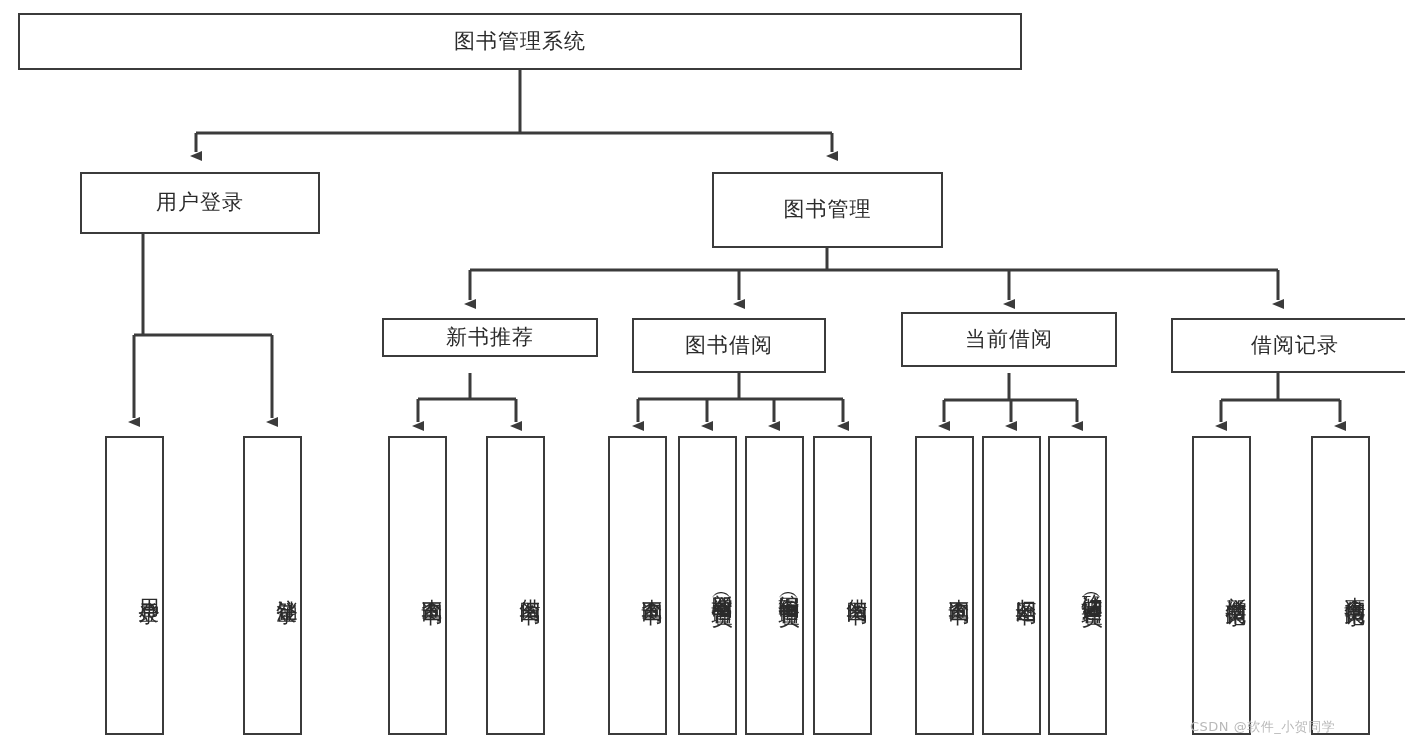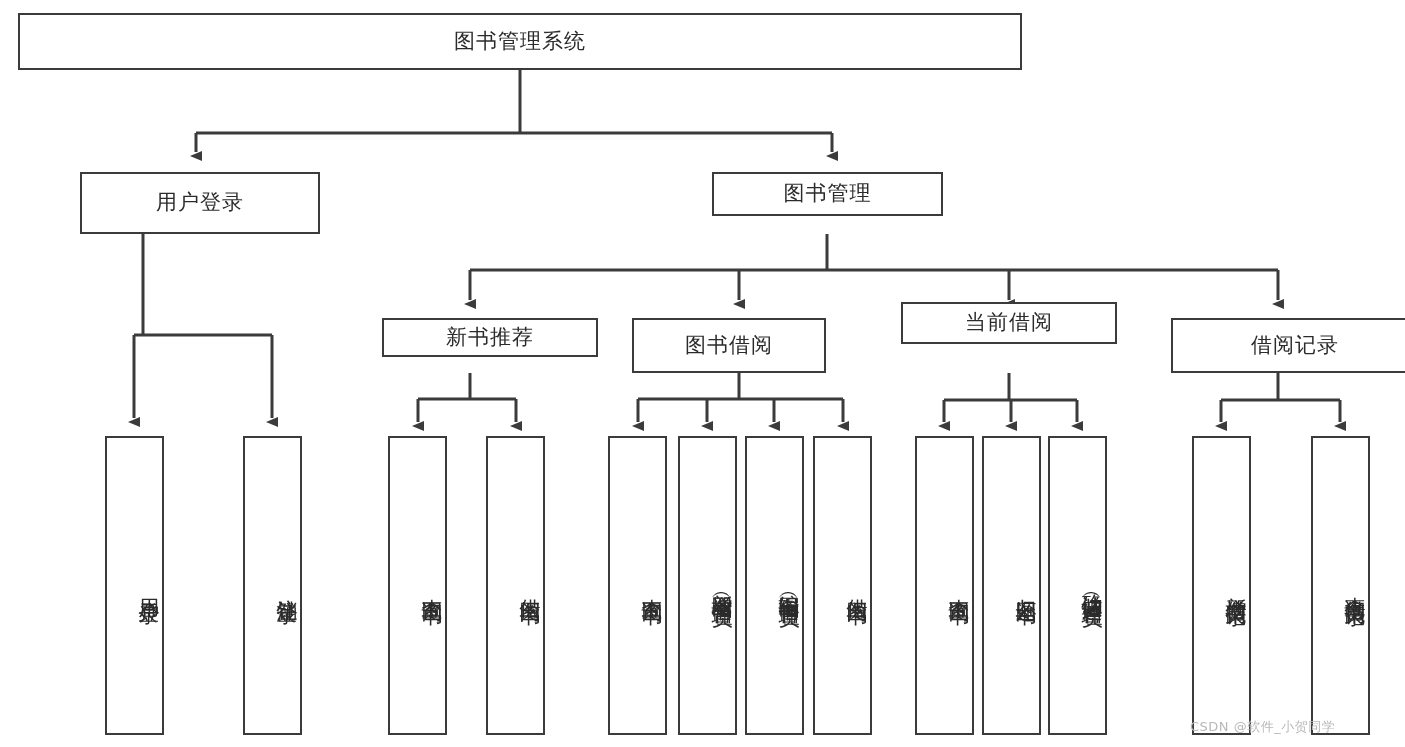--- a/index.html
+++ b/index.html
@@ -123,33 +123,33 @@
   </svg>
 
   <div class="node horiz" style="left:18px; top:13px; width:1004px; height:57px;">
     <span class="node-label">图书管理系统</span>
   </div>
 
   <div class="node horiz" style="left:80px; top:172px; width:240px; height:62px;">
     <span class="node-label">用户登录</span>
   </div>
 
-  <div class="node horiz" style="left:712px; top:172px; width:231px; height:44px;align-items:center;">
+  <div class="node horiz" style="left:712px; top:172px; width:231px; height:76px;align-items:center;">
     <span class="node-label">图书管理</span>
   </div>
 
   <div class="node horiz" style="left:382px; top:318px; width:216px; height:39px;">
     <span class="node-label">新书推荐</span>
   </div>
 
   <div class="node horiz" style="left:632px; top:318px; width:194px; height:55px;">
     <span class="node-label">图书借阅</span>
   </div>
 
-  <div class="node horiz" style="left:901px; top:302px; width:216px; height:42px;">
+  <div class="node horiz" style="left:901px; top:312px; width:216px; height:55px;">
     <span class="node-label">当前借阅</span>
   </div>
 
   <div class="node horiz" style="left:1171px; top:318px; width:248px; height:55px;">
     <span class="node-label">借阅记录</span>
   </div>
 
   <div class="node vert" style="left:105px; top:436px; width:59px; height:299px;">
     <span class="node-label">用户登录</span>
   </div>

